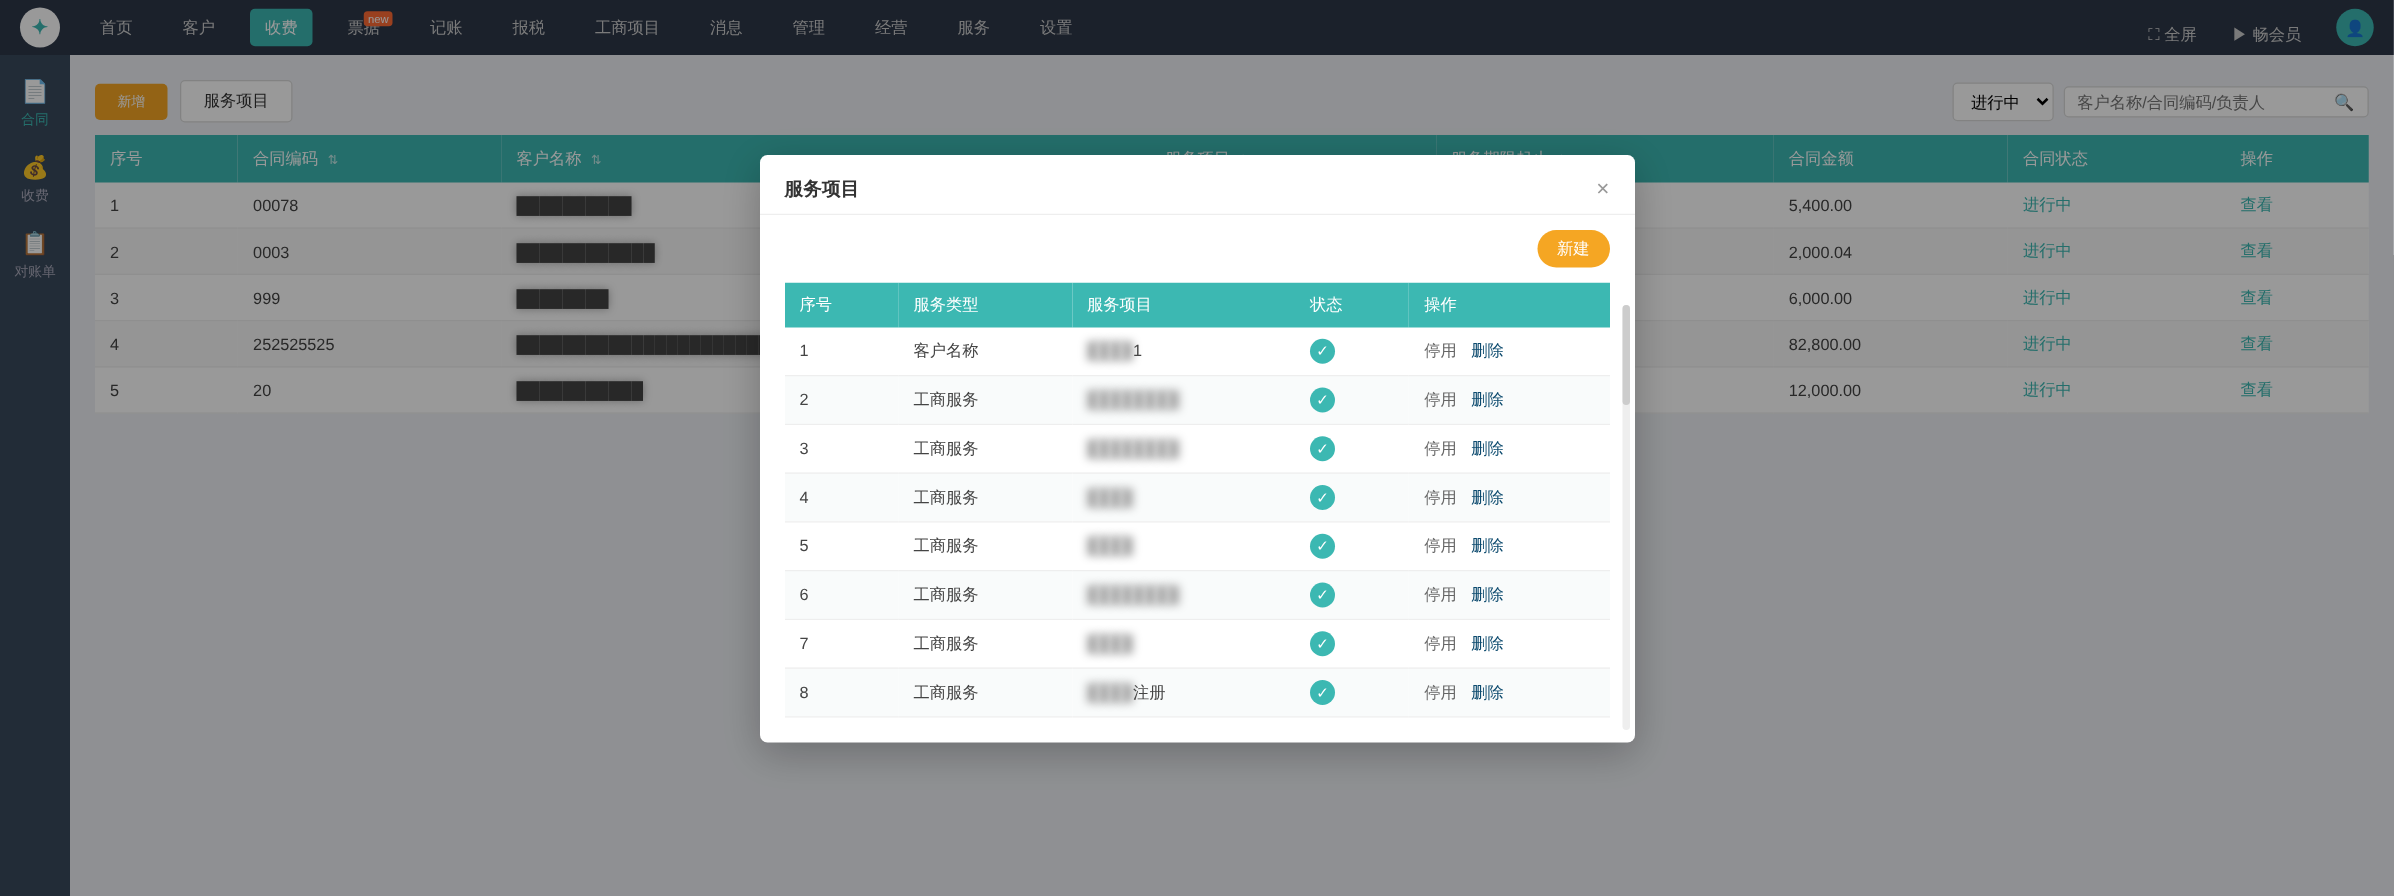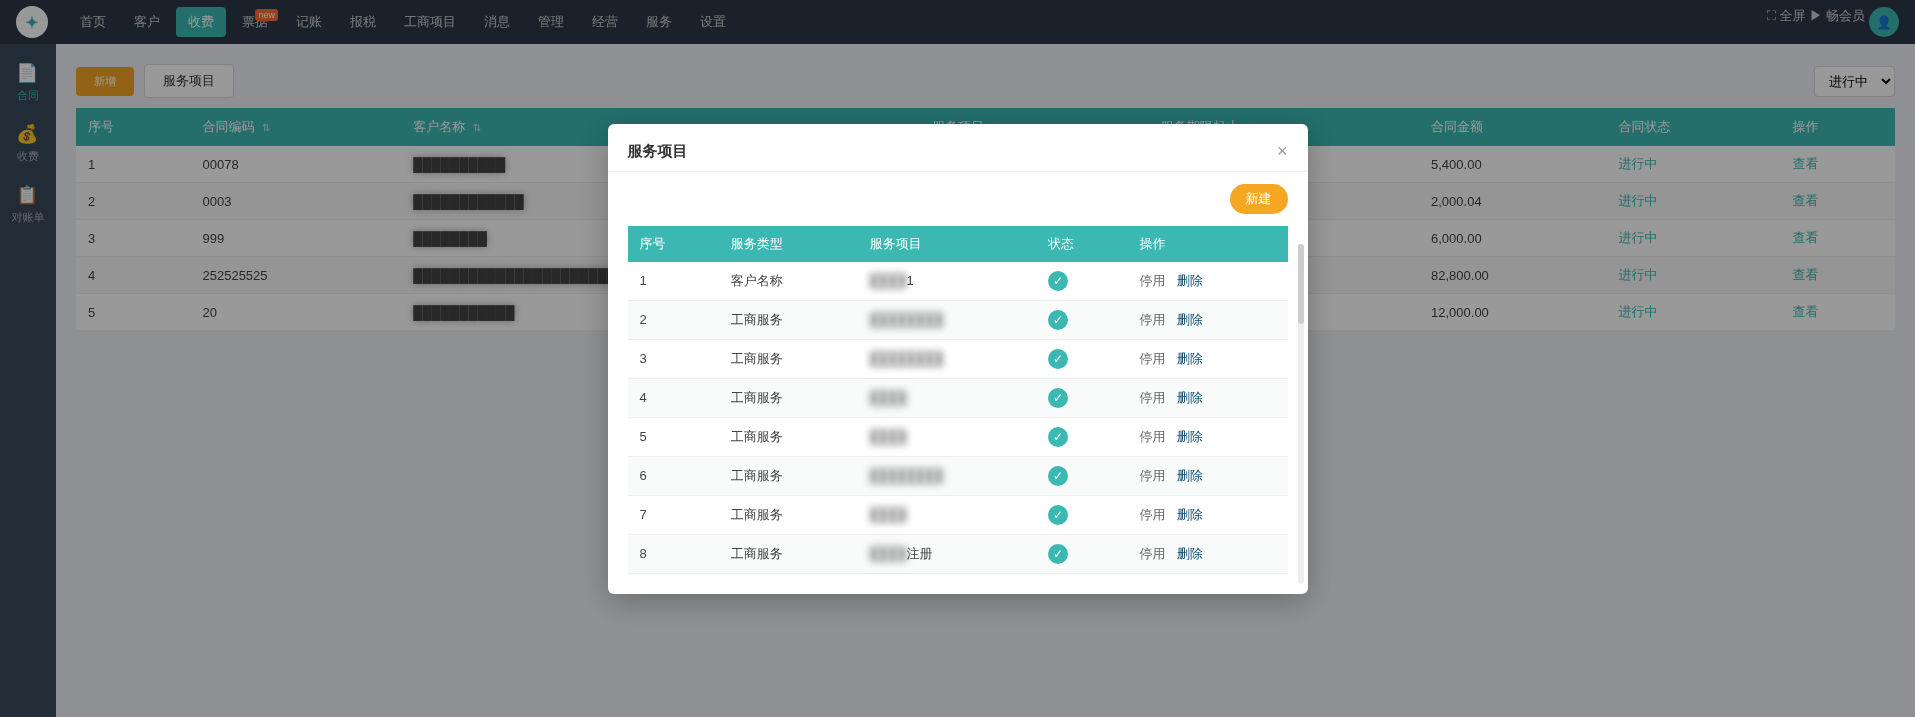--- a/index.html
+++ b/index.html
@@ -22,21 +22,21 @@
       background: #fff;
       border-radius: 50%;
       display: flex; align-items: center; justify-content: center;
       margin-right: 20px;
       color: #3cb8b2;
       font-size: 16px;
       font-weight: bold;
     }
     .top-nav .nav-items {
       display: flex;
-      gap: 4px;
+      gap: 16px;
       flex: 1;
     }
     .top-nav .nav-item {
       padding: 6px 12px;
       cursor: pointer;
       border-radius: 4px;
       color: #ccc;
       font-size: 13px;
       position: relative;
     }
@@ -48,22 +48,22 @@
       position: absolute;
       top: 2px; right: 2px;
       background: #ff6b35;
       color: #fff;
       font-size: 9px;
       padding: 1px 3px;
       border-radius: 3px;
     }
     .top-nav .right-area {
       display: flex;
-      align-items: flex-start;
-      gap: 4px;
+      align-items: flex-end;
+      gap: 28px;
       color: #ccc;
       font-size: 13px;
     }
     .top-nav .avatar {
       width: 30px; height: 30px;
       background: #3cb8b2;
       border-radius: 50%;
       display: flex; align-items: center; justify-content: center;
       color: #fff;
     }
@@ -357,20 +357,24 @@
 
     <div class="toolbar">
       <button class="btn-new-main">新增</button>
       <button class="btn-service">服务项目</button>
       <div class="toolbar-right">
         <select class="status-select">
           <option>进行中</option>
           <option>全部</option>
           <option>已结束</option>
         </select>
+        <div class="search-box">
+          <input type="text" placeholder="客户名称/合同编码/负责人" style="">
+          <span style="color:#999; cursor:pointer;">🔍</span>
+        </div>
       </div>
     </div>
 
     <table class="main-table">
       <thead>
         <tr>
           <th>序号</th>
           <th>合同编码 <span class="sort-icon">⇅</span></th>
           <th>客户名称 <span class="sort-icon">⇅</span></th>
           <th>服务项目 <span class="sort-icon">⇅</span></th>

